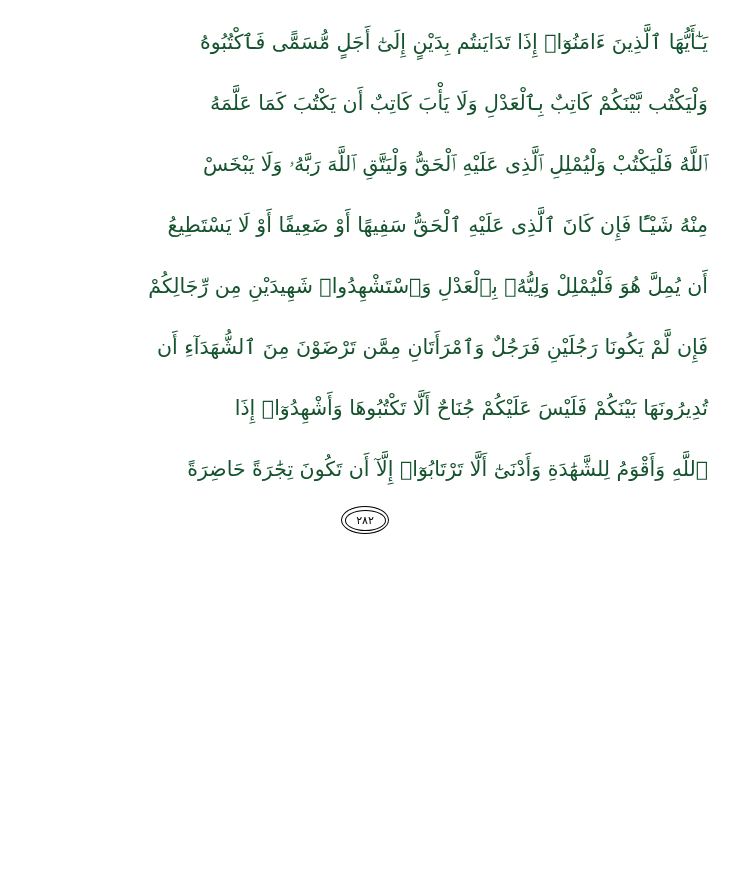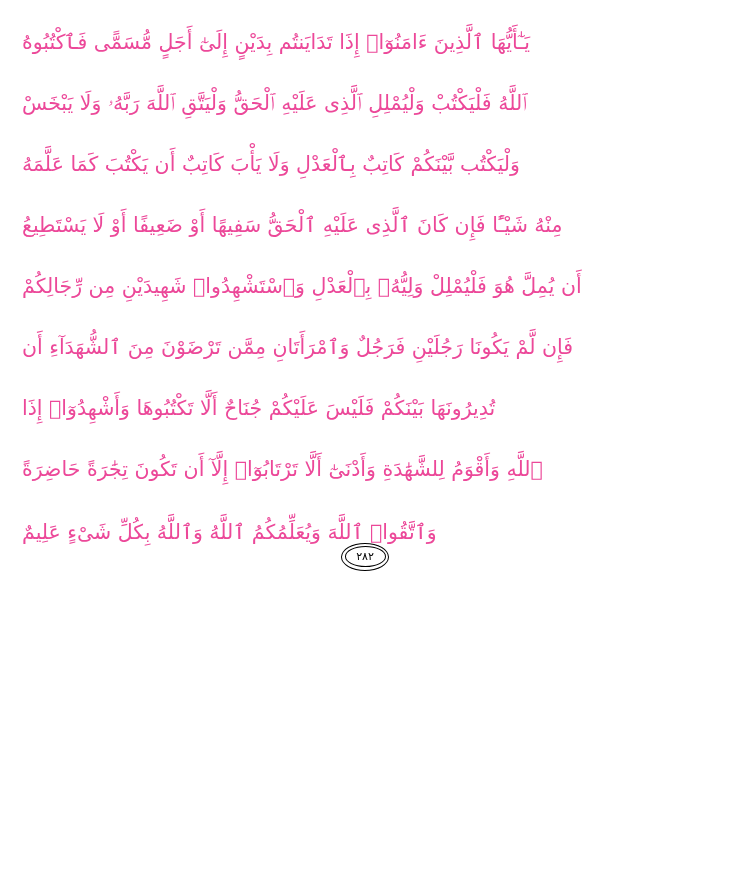--- a/index.html
+++ b/index.html
@@ -22,28 +22,28 @@
     background: #ffffff;
   }
   .verse-block {
     direction: rtl;
     text-align: center;
     unicode-bidi: bidi-override;
   }
   .line {
     display: block;
     width: 100%;
-    color: #ec4899;
+    color: #14532d;
     font-family: "DejaVu Sans", sans-serif;
     font-size: 20.5px;
     line-height: 1.0;
     height: 61px;
     white-space: nowrap;
     direction: rtl;
-    text-align: left;
+    text-align: right;
     letter-spacing: 0px;
     padding-top: 14px;
     box-sizing: border-box;
   }
   .line.last {
     height: auto;
     padding-top: 16px;
   }
   .verse-marker-row {
     display: flex;
@@ -80,27 +80,26 @@
     z-index: 2;
     letter-spacing: 0.5px;
   }
 </style>
 </head>
 <body>
 
 <div class="page">
   <div class="verse-block">
     <div class="line">يَـٰٓأَيُّهَا ٱلَّذِينَ ءَامَنُوٓا۟ إِذَا تَدَايَنتُم بِدَيْنٍ إِلَىٰٓ أَجَلٍ مُّسَمًّى فَٱكْتُبُوهُ</div>
+    <div class="line">وَلْيَكْتُب بَّيْنَكُمْ كَاتِبٌ بِٱلْعَدْلِ وَلَا يَأْبَ كَاتِبٌ أَن يَكْتُبَ كَمَا عَلَّمَهُ</div>
     <div class="line">ٱللَّهُ فَلْيَكْتُبْ وَلْيُمْلِلِ ٱلَّذِى عَلَيْهِ ٱلْحَقُّ وَلْيَتَّقِ ٱللَّهَ رَبَّهُۥ وَلَا يَبْخَسْ</div>
-    <div class="line">وَلْيَكْتُب بَّيْنَكُمْ كَاتِبٌ بِٱلْعَدْلِ وَلَا يَأْبَ كَاتِبٌ أَن يَكْتُبَ كَمَا عَلَّمَهُ</div>
     <div class="line">مِنْهُ شَيْـًٔا فَإِن كَانَ ٱلَّذِى عَلَيْهِ ٱلْحَقُّ سَفِيهًا أَوْ ضَعِيفًا أَوْ لَا يَسْتَطِيعُ</div>
     <div class="line">أَن يُمِلَّ هُوَ فَلْيُمْلِلْ وَلِيُّهُۥ بِٱلْعَدْلِ وَٱسْتَشْهِدُوا۟ شَهِيدَيْنِ مِن رِّجَالِكُمْ</div>
     <div class="line">فَإِن لَّمْ يَكُونَا رَجُلَيْنِ فَرَجُلٌ وَٱمْرَأَتَانِ مِمَّن تَرْضَوْنَ مِنَ ٱلشُّهَدَآءِ أَن</div>
     <div class="line">تُدِيرُونَهَا بَيْنَكُمْ فَلَيْسَ عَلَيْكُمْ جُنَاحٌ أَلَّا تَكْتُبُوهَا وَأَشْهِدُوٓا۟ إِذَا</div>
     <div class="line">ٱللَّهِ وَأَقْوَمُ لِلشَّهَٰدَةِ وَأَدْنَىٰٓ أَلَّا تَرْتَابُوٓا۟ إِلَّآ أَن تَكُونَ تِجَٰرَةً حَاضِرَةً</div>
-    <div class="line last">وَٱتَّقُوا۟ ٱللَّهَ وَيُعَلِّمُكُمُ ٱللَّهُ وَٱللَّهُ بِكُلِّ شَىْءٍ عَلِيمٌ</div>
   </div>
   <div class="verse-marker-row">
     <div class="verse-marker">
       <span>٢٨٢</span>
     </div>
   </div>
 </div>
 
 </body></html>

